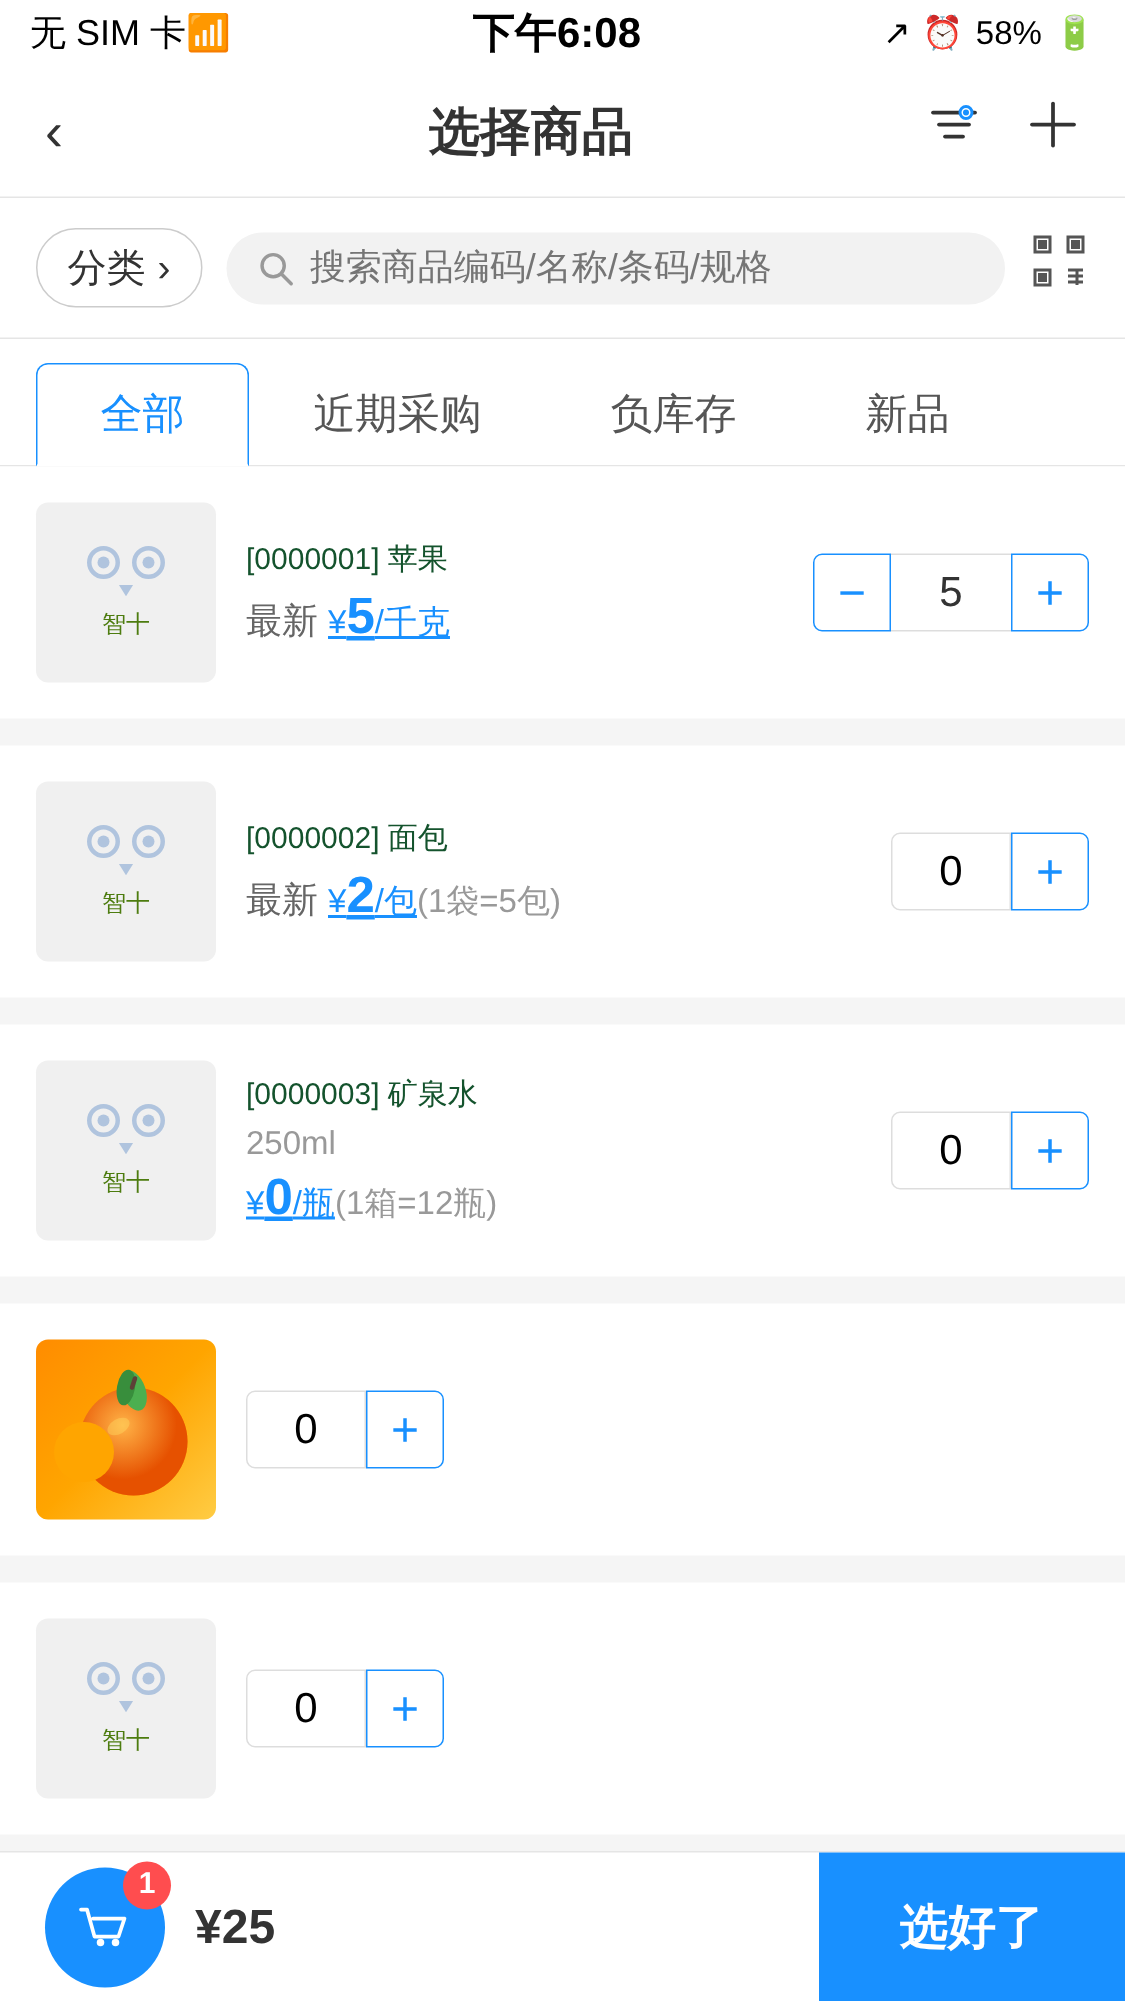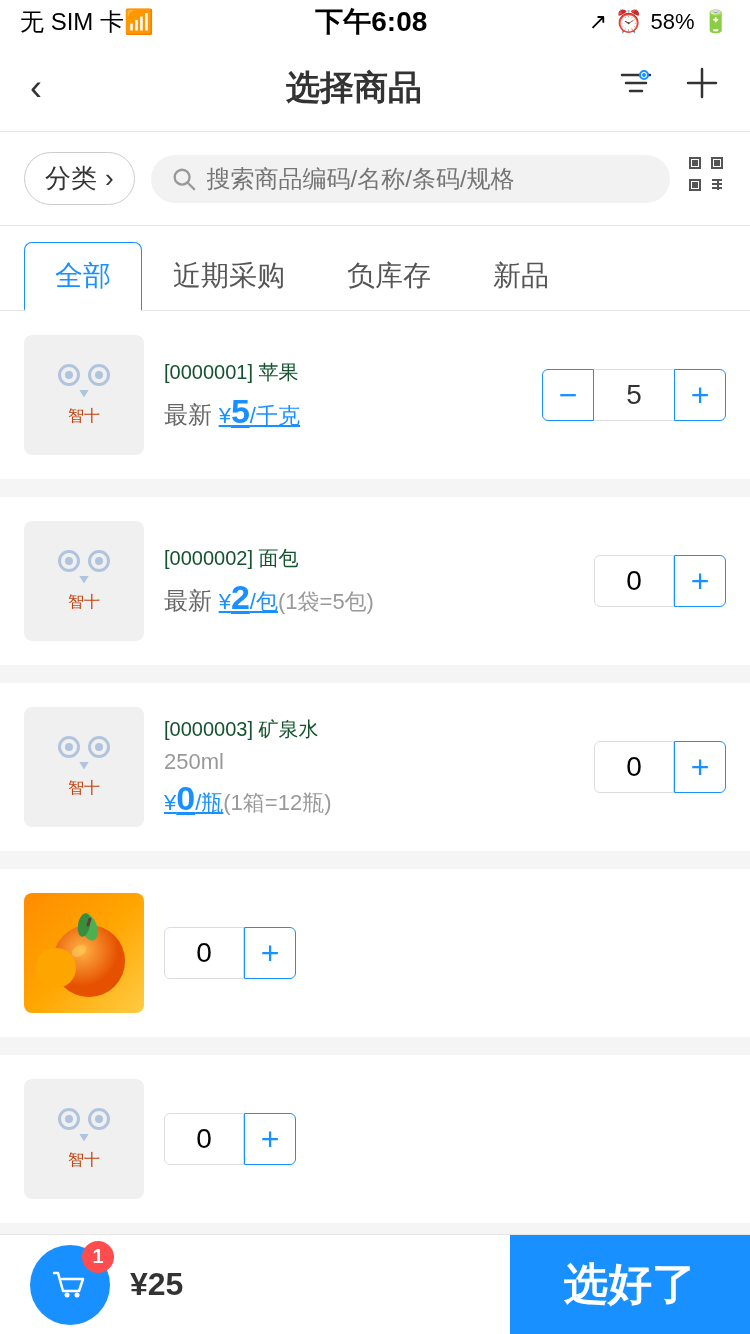--- a/index.html
+++ b/index.html
@@ -106,21 +106,21 @@
 
     
     .tab-bar {
       background: #fff;
       padding: 16px 24px 0;
       display: flex;
       gap: 0;
       border-bottom: 1px solid #e5e5e5;
     }
     .tab-item {
-      padding: 14px 30px;
+      padding: 14px 42px;
       font-size: 28px;
       color: #555;
       cursor: pointer;
       border-radius: 8px 8px 0 0;
       border: 1.5px solid transparent;
     }
     .tab-item.active {
       color: #1890ff;
       border: 1.5px solid #1890ff;
       border-bottom: 2px solid #fff;
@@ -186,21 +186,21 @@
       transform: translate(-50%, -50%);
     }
     .owl-beak {
       width: 10px;
       height: 8px;
       background: #b0c4de;
       clip-path: polygon(50% 100%, 0 0, 100% 0);
     }
     .owl-brand {
       font-size: 16px;
-      color: #c2410c;
+      color: #4d7c0f;
       margin-top: 4px;
     }
 
     .product-info {
       flex: 1;
       min-width: 0;
     }
     .product-name {
       font-size: 20px;
       color: #14532d;
@@ -355,23 +355,23 @@
     }
     .cart-total {
       font-size: 32px;
       font-weight: 700;
       color: #333;
     }
     .confirm-btn {
       background: #1890ff;
       color: #fff;
       border: none;
-      width: 240px;
+      width: 204px;
       height: 100px;
-      font-size: 44px;
+      font-size: 32px;
       font-weight: 600;
       cursor: pointer;
       display: flex;
       align-items: center;
       justify-content: center;
     }
 
     .divider { height: 16px; background: #f5f5f5; }
   </style>
 </head>

